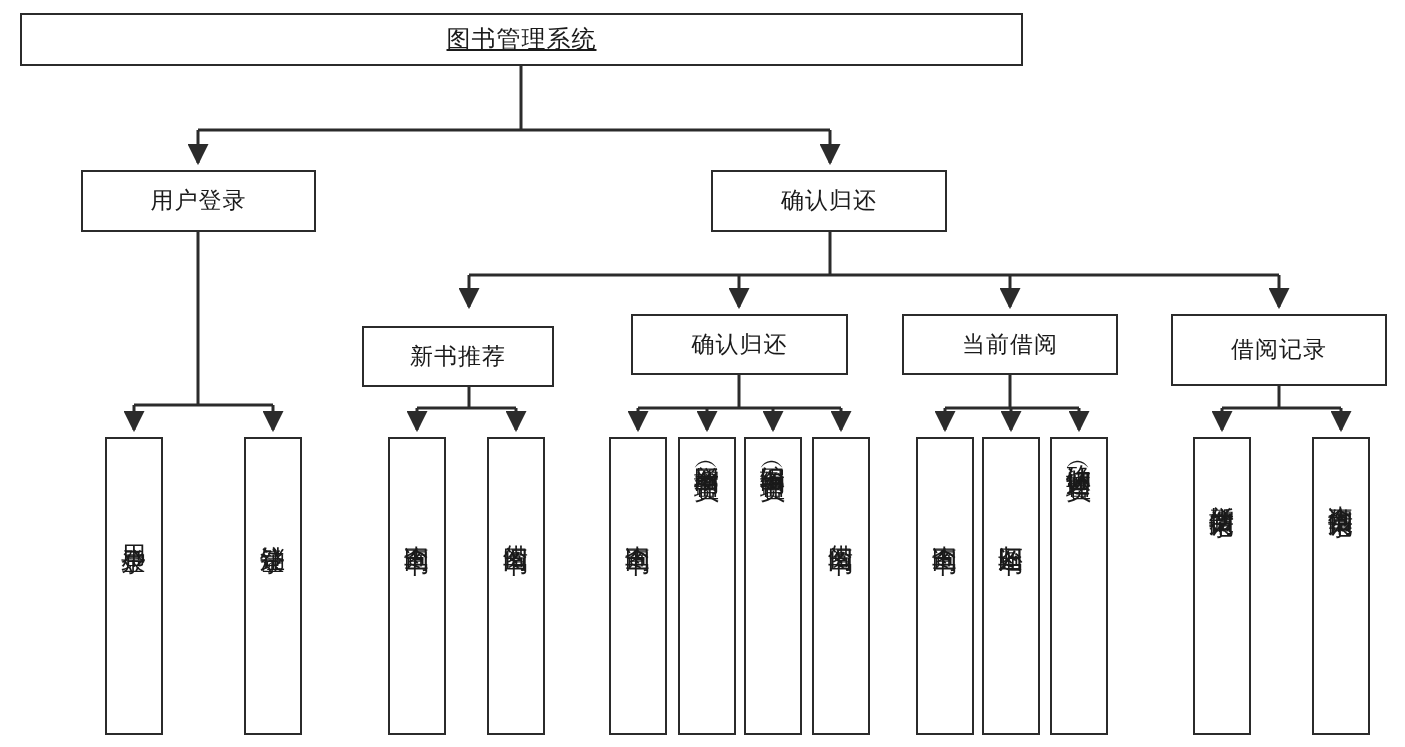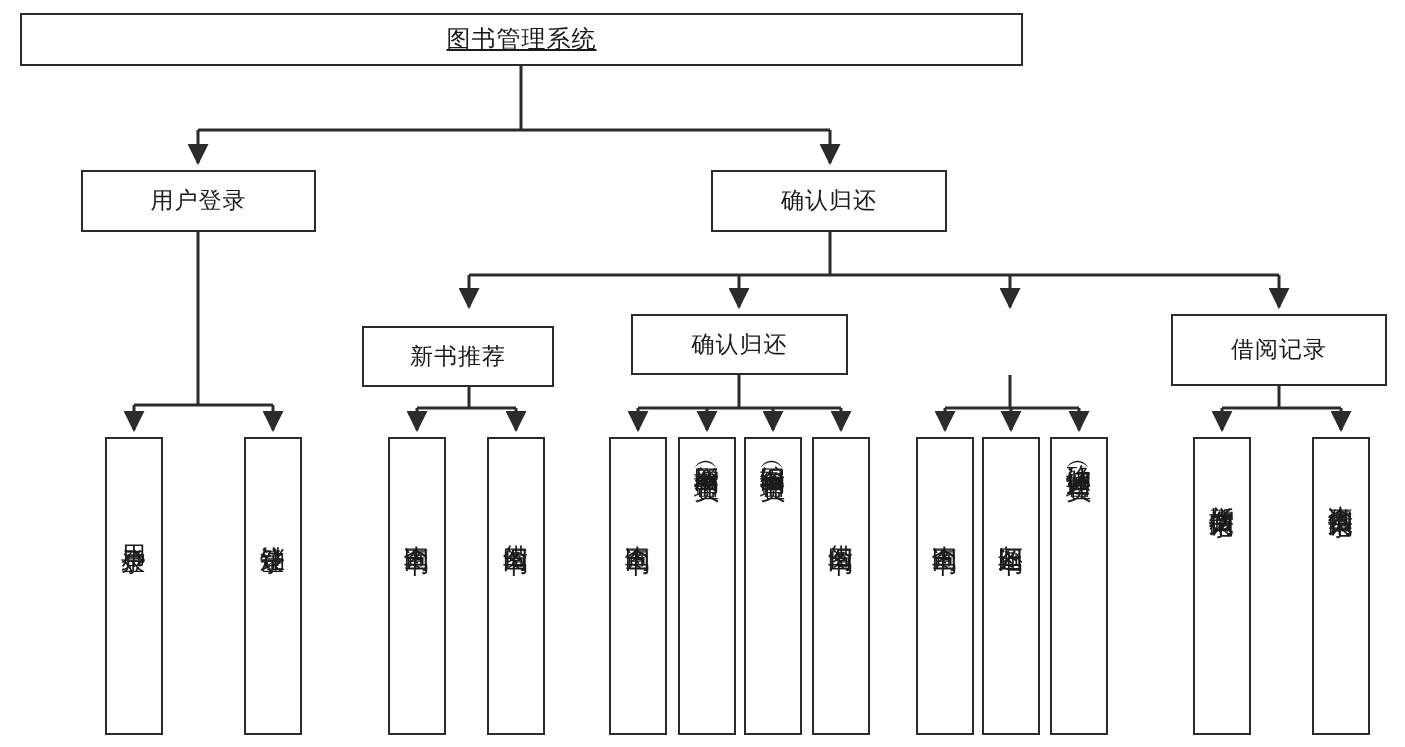--- a/index.html
+++ b/index.html
@@ -134,20 +134,23 @@
   <div class="node node-h" style="left:711px; top:170px; width:236px; height:62px;">
     <span class="label">确认归还</span>
   </div>
 
   <div class="node node-h" style="left:362px; top:326px; width:192px; height:61px;">
     <span class="label">新书推荐</span>
   </div>
   <div class="node node-h" style="left:631px; top:314px; width:217px; height:61px;">
     <span class="label">确认归还</span>
   </div>
+  <div class="node node-h" style="left:902px; top:314px; width:216px; height:61px;">
+    <span class="label">当前借阅</span>
+  </div>
   <div class="node node-h" style="left:1171px; top:314px; width:216px; height:72px;">
     <span class="label">借阅记录</span>
   </div>
 
   <div class="node node-v" style="left:105px; top:437px; width:58px; height:298px; padding-top:86px;">
     <span class="label">用户登录</span>
   </div>
   <div class="node node-v" style="left:244px; top:437px; width:58px; height:298px; padding-top:86px;">
     <span class="label">注销登录</span>
   </div>

